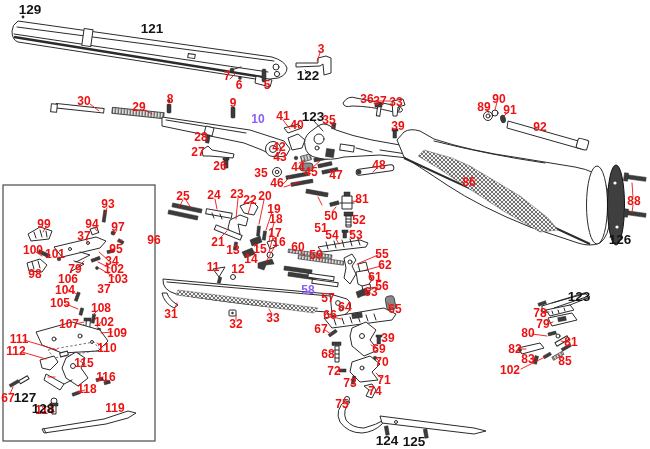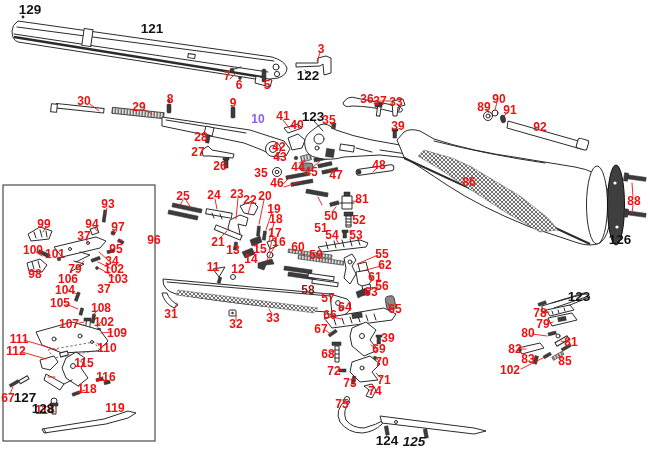--- a/index.html
+++ b/index.html
@@ -377,40 +377,40 @@
       <div class="lbl" style="left: 359px; top: 220px; color: rgb(238, 17, 17);">52</div>
       <div class="lbl" style="left: 332px; top: 235px; color: rgb(238, 17, 17);">54</div>
       <div class="lbl" style="left: 356px; top: 235px; color: rgb(238, 17, 17);">53</div>
       <div class="lbl" style="left: 298px; top: 247px; color: rgb(238, 17, 17);">60</div>
       <div class="lbl" style="left: 316px; top: 255px; color: rgb(238, 17, 17);">59</div>
       <div class="lbl" style="left: 382px; top: 254px; color: rgb(238, 17, 17);">55</div>
       <div class="lbl" style="left: 385px; top: 265px; color: rgb(238, 17, 17);">62</div>
       <div class="lbl" style="left: 375px; top: 277px; color: rgb(238, 17, 17);">61</div>
       <div class="lbl" style="left: 382px; top: 286px; color: rgb(238, 17, 17);">56</div>
       <div class="lbl" style="left: 371px; top: 292px; color: rgb(238, 17, 17);">63</div>
-      <div class="lbl" style="left: 308px; top: 290px; color: #7f1d1d;">58</div>
+      <div class="lbl" style="left: 308px; top: 290px; color: #8b5cf6;">58</div>
       <div class="lbl" style="left: 328px; top: 298px; color: rgb(238, 17, 17);">57</div>
       <div class="lbl" style="left: 345px; top: 307px; color: rgb(238, 17, 17);">64</div>
       <div class="lbl" style="left: 395px; top: 309px; color: rgb(238, 17, 17);">65</div>
       <div class="lbl" style="left: 171px; top: 314px; color: rgb(238, 17, 17);">31</div>
       <div class="lbl" style="left: 236px; top: 324px; color: rgb(238, 17, 17);">32</div>
       <div class="lbl" style="left: 273px; top: 318px; color: rgb(238, 17, 17);">33</div>
       <div class="lbl" style="left: 330px; top: 315px; color: rgb(238, 17, 17);">66</div>
       <div class="lbl" style="left: 321px; top: 329px; color: rgb(238, 17, 17);">67</div>
       <div class="lbl" style="left: 388px; top: 338px; color: rgb(238, 17, 17);">39</div>
       <div class="lbl" style="left: 328px; top: 354px; color: rgb(238, 17, 17);">68</div>
       <div class="lbl" style="left: 379px; top: 349px; color: rgb(238, 17, 17);">69</div>
       <div class="lbl" style="left: 382px; top: 362px; color: rgb(238, 17, 17);">70</div>
       <div class="lbl" style="left: 334px; top: 371px; color: rgb(238, 17, 17);">72</div>
       <div class="lbl" style="left: 350px; top: 383px; color: rgb(238, 17, 17);">73</div>
       <div class="lbl" style="left: 384px; top: 380px; color: rgb(238, 17, 17);">71</div>
       <div class="lbl" style="left: 375px; top: 391px; color: rgb(238, 17, 17);">74</div>
       <div class="lbl" style="left: 342px; top: 404px; color: rgb(238, 17, 17);">75</div>
       <div class="lbl black" style="left: 387px; top: 441px; color: rgb(20, 20, 20);">124</div>
-      <div class="lbl black" style="left: 414px; top: 442px; color: rgb(20, 20, 20); font-style: italic;">125</div>
+      <div class="lbl black" style="left: 414px; top: 442px; color: rgb(20, 20, 20);">125</div>
       <div class="lbl black" style="left: 579px; top: 297px; color: rgb(20, 20, 20);">123</div>
       <div class="lbl" style="left: 540px; top: 313px; color: rgb(238, 17, 17);">78</div>
       <div class="lbl" style="left: 543px; top: 324px; color: rgb(238, 17, 17);">79</div>
       <div class="lbl" style="left: 528px; top: 333px; color: rgb(238, 17, 17);">80</div>
       <div class="lbl" style="left: 571px; top: 342px; color: rgb(238, 17, 17);">81</div>
       <div class="lbl" style="left: 515px; top: 349px; color: rgb(238, 17, 17);">82</div>
       <div class="lbl" style="left: 528px; top: 359px; color: rgb(238, 17, 17);">83</div>
       <div class="lbl" style="left: 565px; top: 361px; color: rgb(238, 17, 17);">85</div>
       <div class="lbl" style="left: 510px; top: 370px; color: rgb(238, 17, 17);">102</div>
       <div class="lbl" style="left: 44px; top: 224px; color: rgb(238, 17, 17);">99</div>

